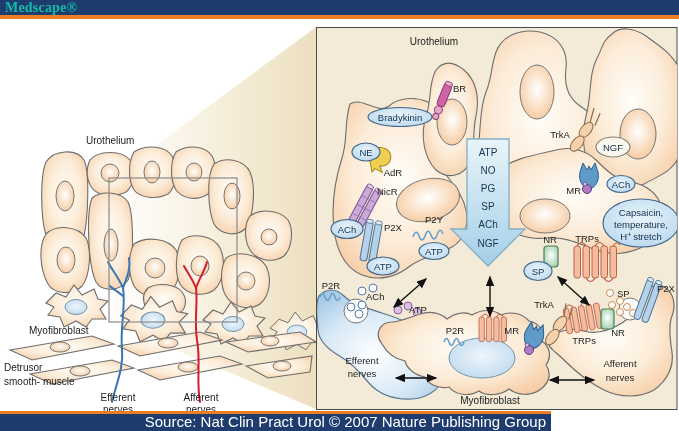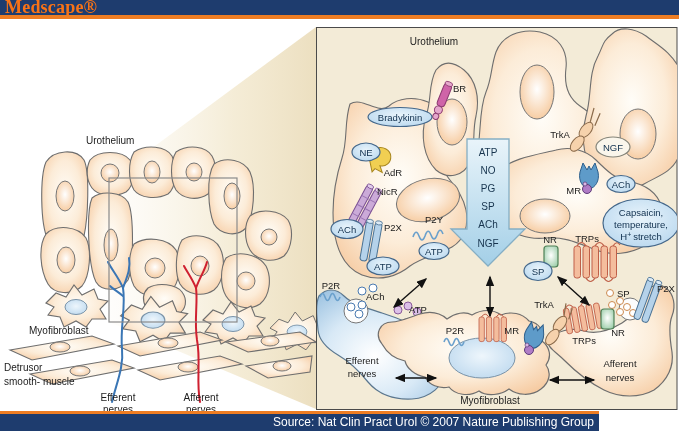--- a/index.html
+++ b/index.html
@@ -1,25 +1,25 @@
 <!DOCTYPE html>
 <html><head>
 <meta charset="utf-8">
 <style>
   html,body{margin:0;padding:0;background:#888;}
   .stage{position:relative;width:679px;height:431px;background:#ffffff;overflow:hidden;
          font-family:"Liberation Sans",sans-serif;}
   .hdr{position:absolute;top:0;left:0;width:679px;height:15px;background:#1e3c6e;z-index:2;}
   .hdr-orange{position:absolute;top:15px;left:0;width:679px;height:4px;background:#ee7d23;z-index:2;}
-  .brand{position:absolute;top:0;left:5px;height:23px;line-height:15px;color:#f97316;
-         font-family:"Liberation Serif",serif;font-size:18px;font-weight:600;letter-spacing:.2px;}
+  .brand{position:absolute;top:0;left:5px;height:23px;line-height:15px;color:#14b8a6;
+         font-family:"Liberation Serif",serif;font-size:14px;font-weight:600;letter-spacing:.2px;}
   .url{position:absolute;top:0;left:117px;height:15px;line-height:16px;color:#fff;
        font-size:12px;font-weight:bold;}
-  .ftr{position:absolute;left:0;bottom:0;width:599px;height:17px;background:#1e3c6e;
-       border-top:3px solid #ee7d23;z-index:2;color:#fff;font-size:12px;line-height:16px;
+  .ftr{position:absolute;left:0;bottom:0;width:551px;height:17px;background:#1e3c6e;
+       border-top:3px solid #ee7d23;z-index:2;color:#fff;font-size:15px;line-height:16px;
        text-align:right;box-sizing:content-box;}
   .ftr span{padding-right:5px;}
   svg{position:absolute;top:0;left:0;z-index:1;}
   svg text{font-family:"Liberation Sans",sans-serif;fill:#1c1c1c;font-size:10px;}
   .lig{font-size:9.5px;fill:#10304e;}
   .sm{font-size:9.5px;}
   .arrtxt{font-size:10px;fill:#17344e;}
   .cellblob{fill:url(#cellGrad);stroke:#6e6e6e;stroke-width:1.1;}
   .nuc{fill:url(#nucGrad);stroke:#767676;stroke-width:1;}
   .ligel{fill:url(#ligGrad);stroke:#44678a;stroke-width:1.2;}

